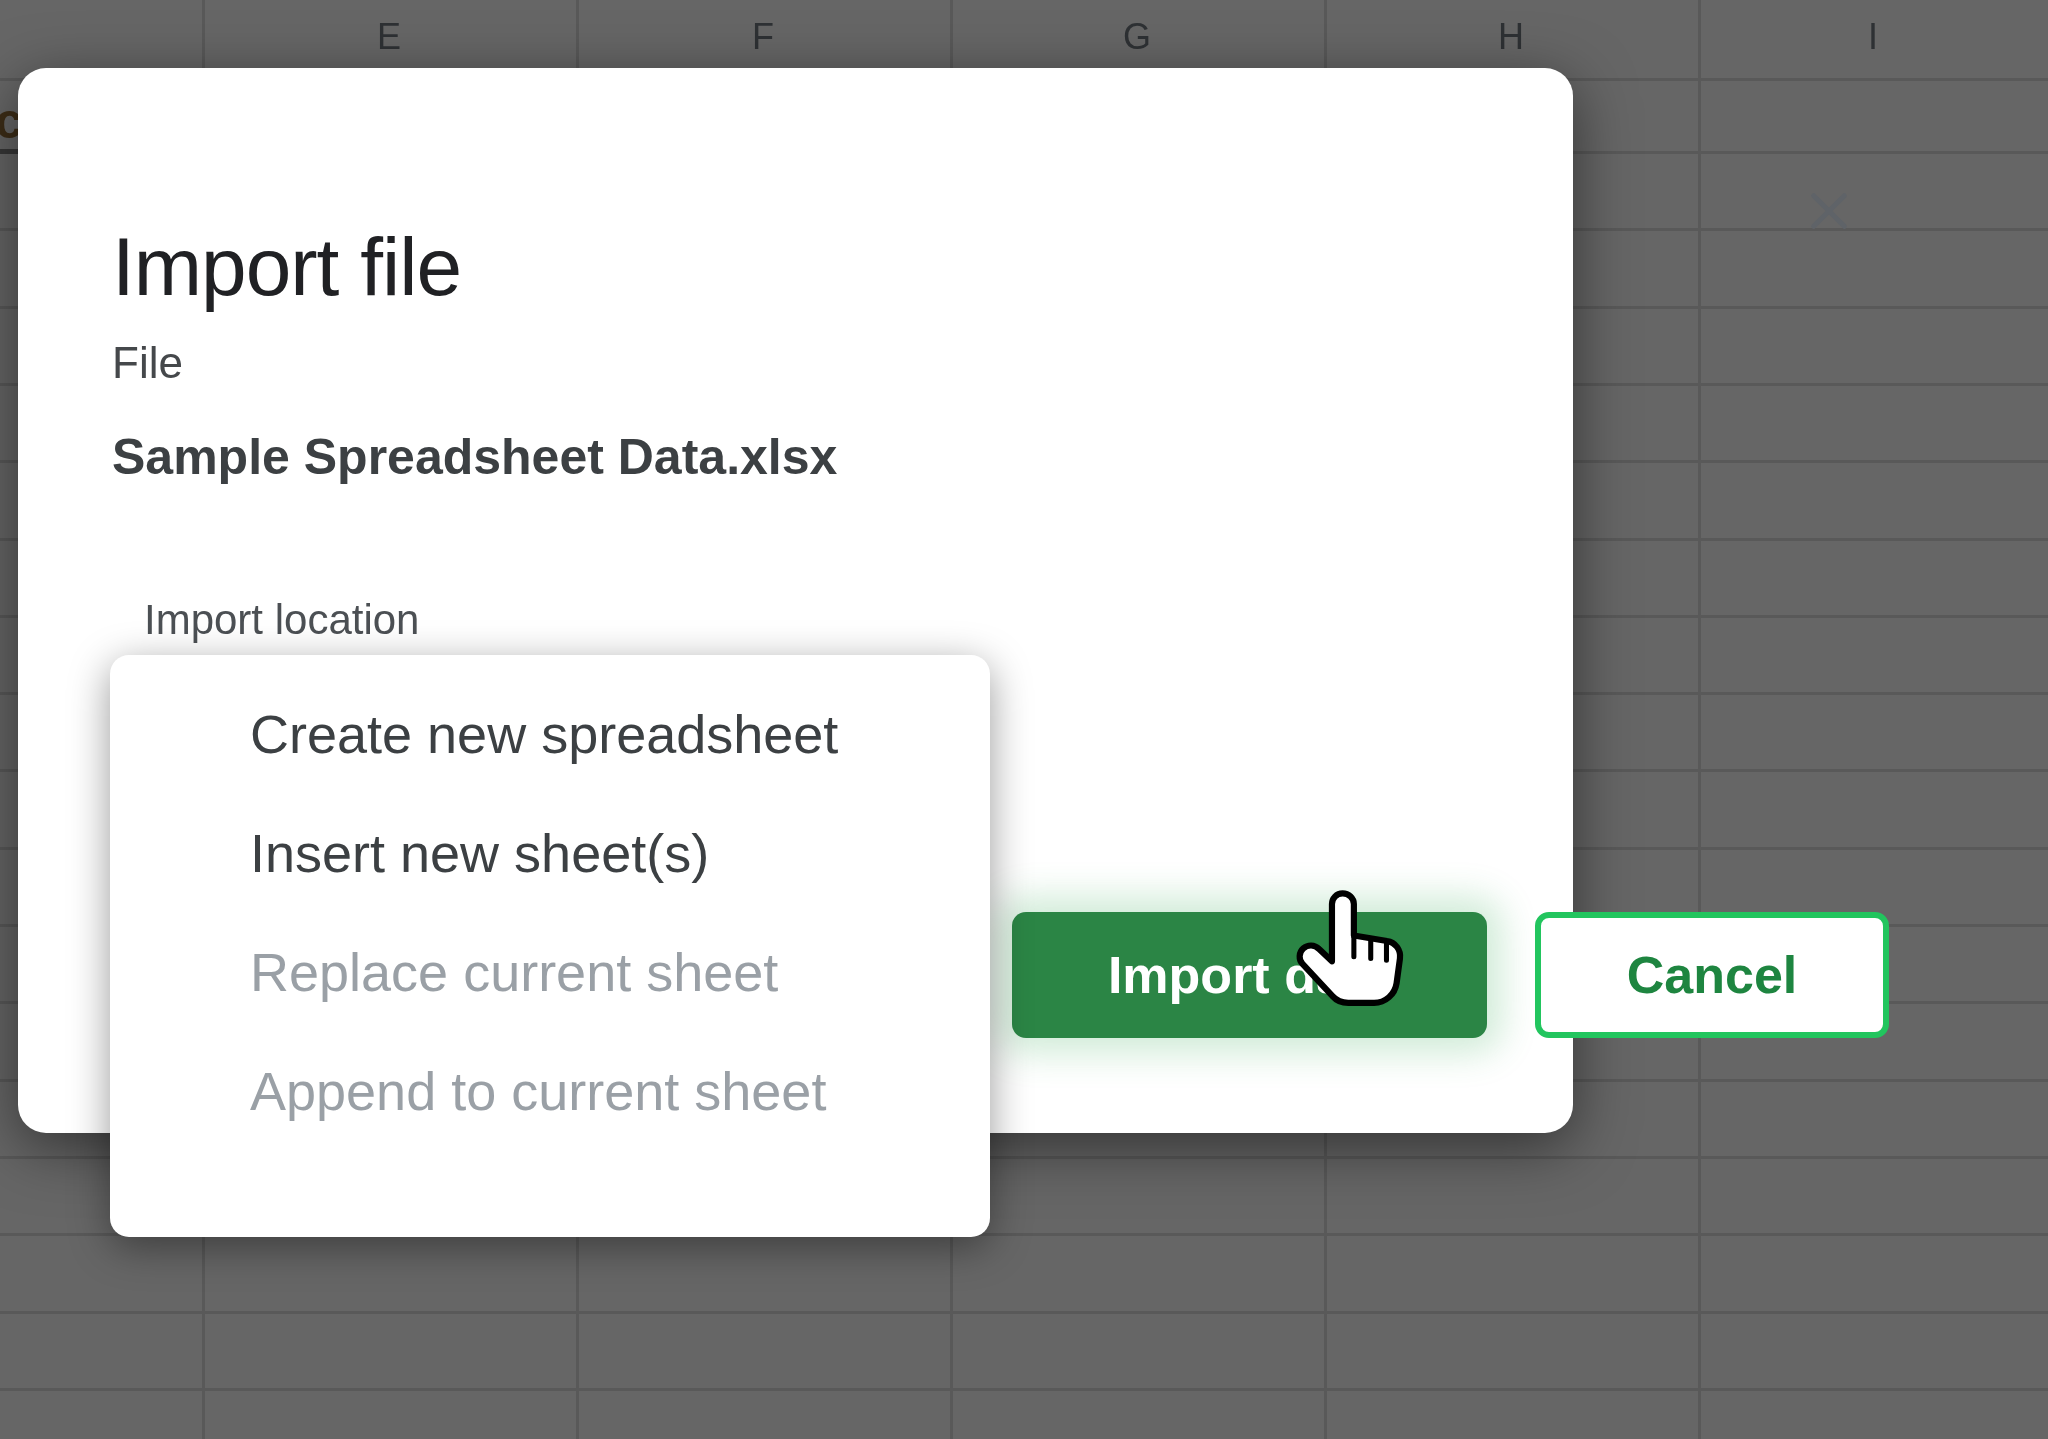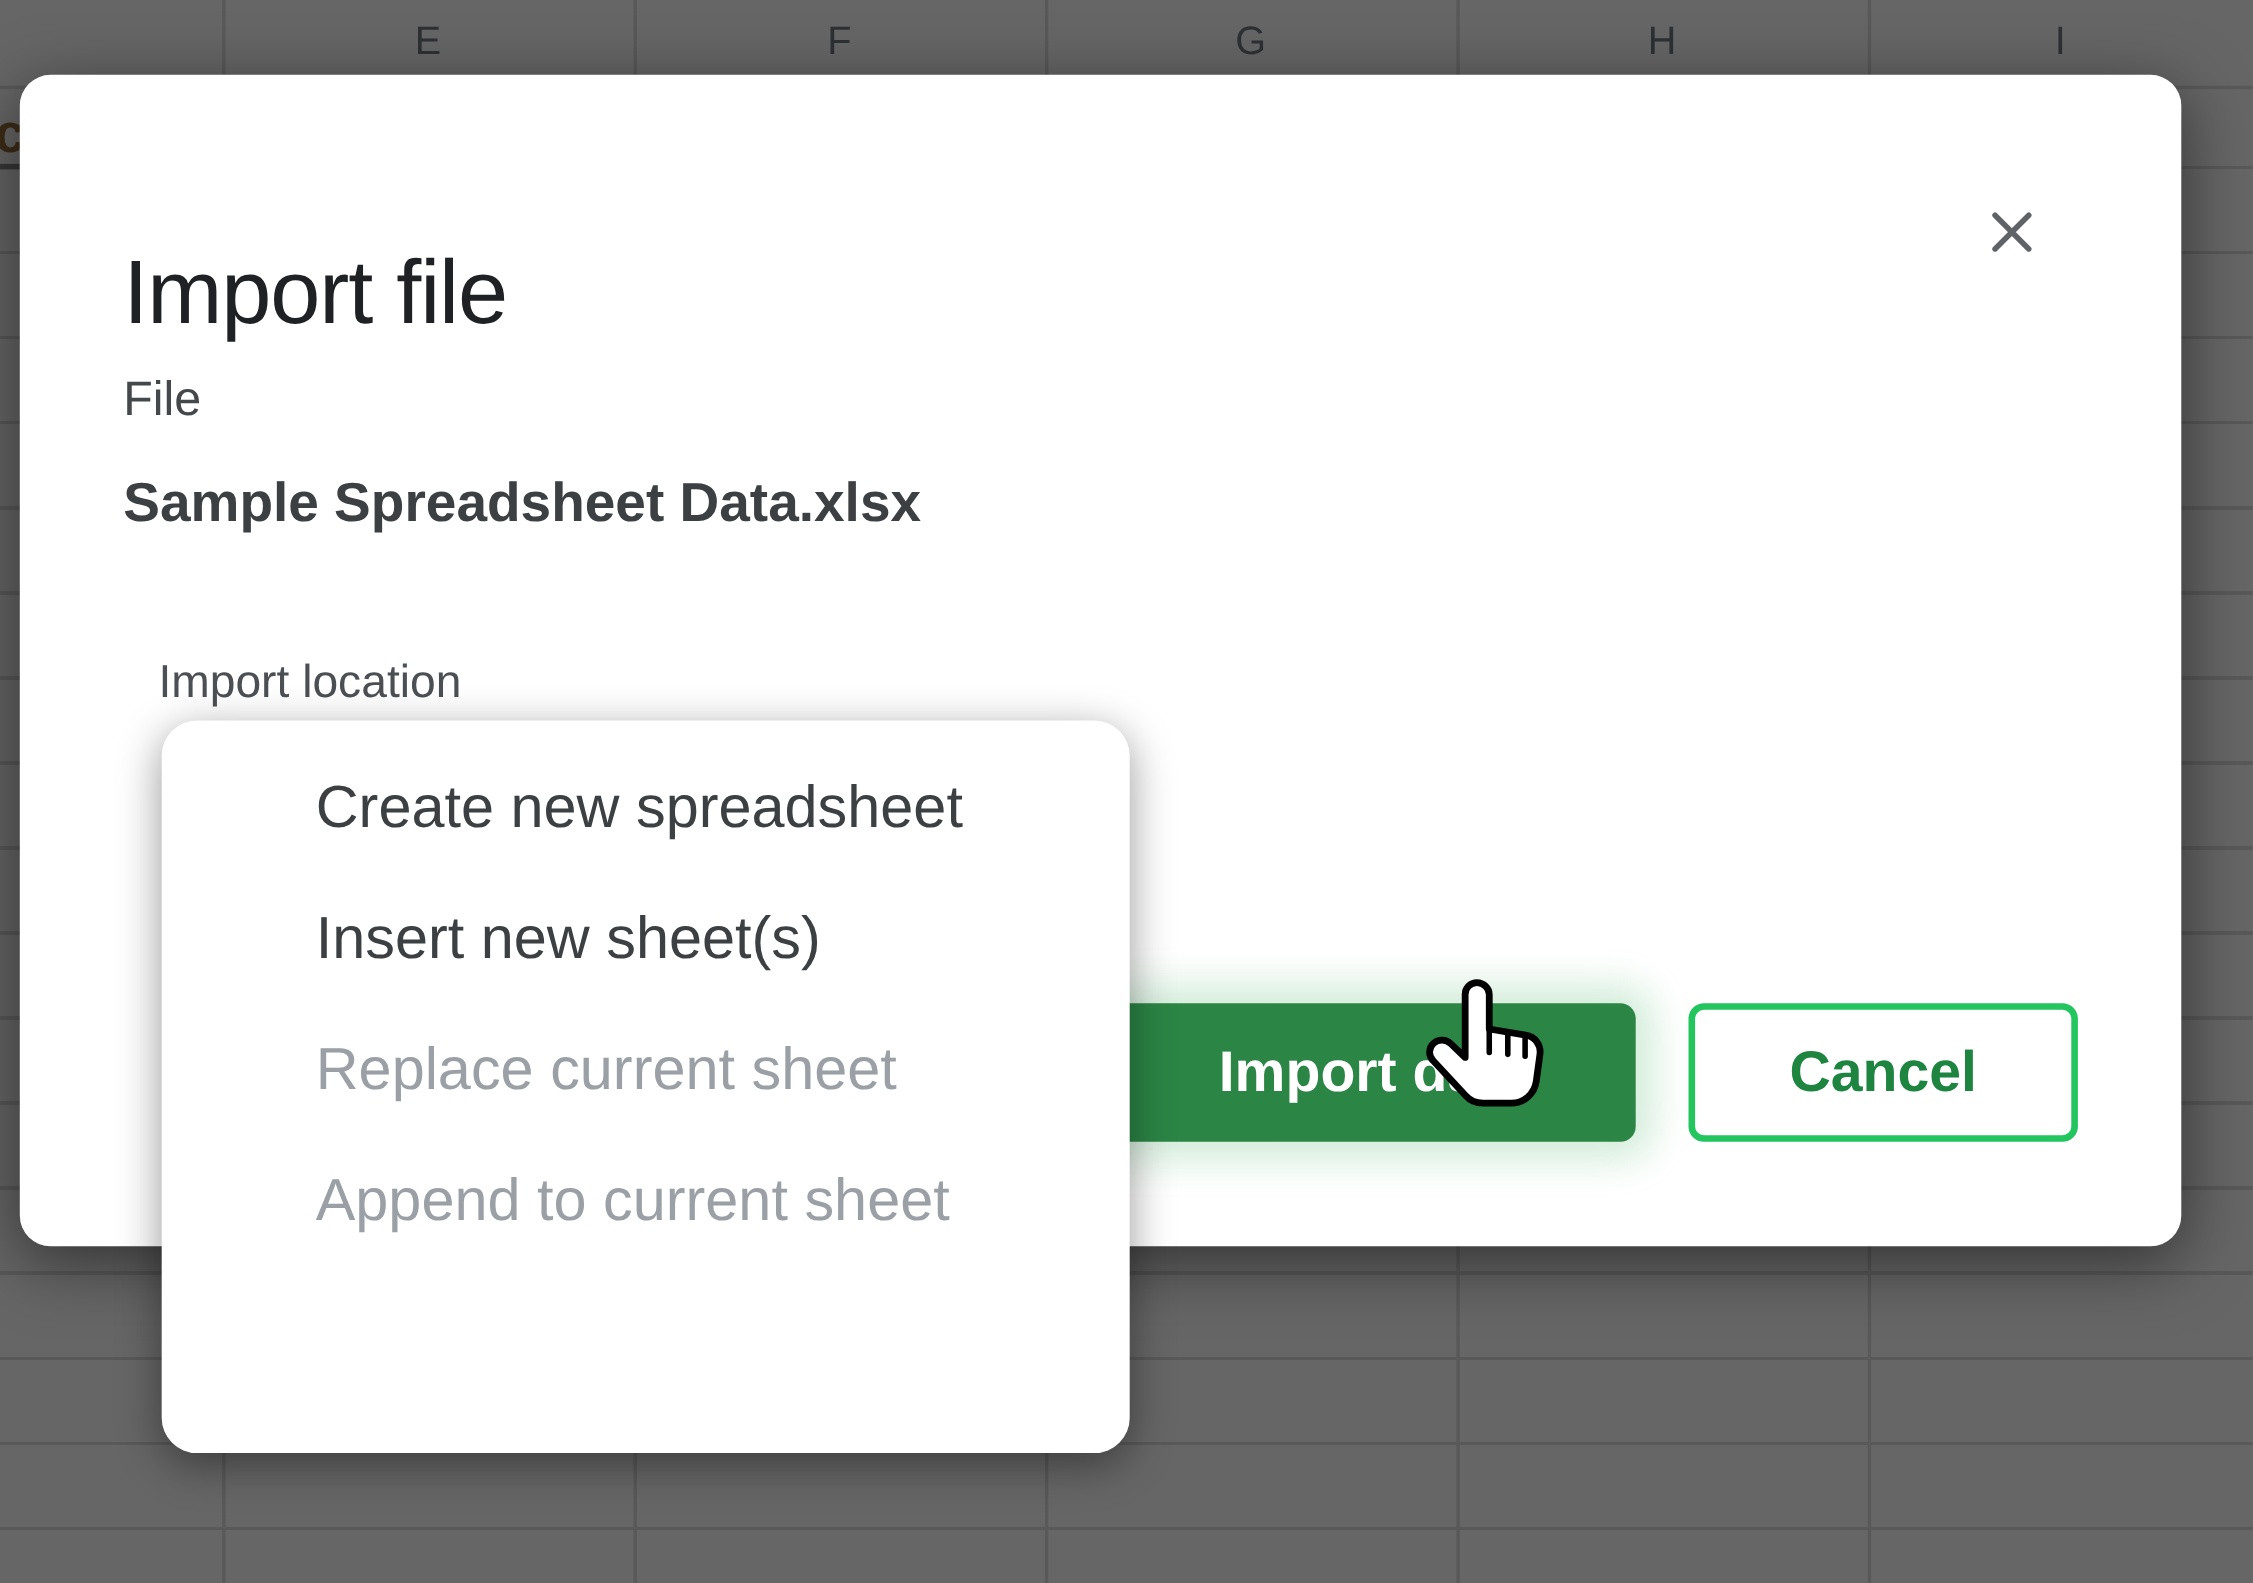--- a/index.html
+++ b/index.html
@@ -12,40 +12,40 @@
   .header-bottom{position:absolute;left:0;right:0;top:78px;height:3px;background:#595959;}
   .rowlines{position:absolute;left:0;right:0;top:151px;bottom:0;
             background:repeating-linear-gradient(to bottom,#595959 0 3px,transparent 3px 77.3px);}
   .col-header{position:absolute;top:16px;transform:translateX(-50%);
               font-size:36px;color:#2e3134;}
   .clipped-cell{position:absolute;left:-5px;top:92px;width:23px;overflow:hidden;
                 font-size:50px;font-weight:bold;color:#3d2d17;white-space:nowrap;}
   .thick-rowline{position:absolute;left:0;top:149px;width:18px;height:5px;background:#383838;}
 
   
-  .dialog{position:absolute;left:18px;top:68px;width:1965px;height:1065px;
+  .dialog{position:absolute;left:18px;top:68px;width:1555px;height:1065px;
           background:#ffffff;border-radius:28px;box-shadow:0 14px 60px rgba(0,0,0,.5);}
   .dlg-title{position:absolute;left:94px;top:152px;font-size:82px;color:#202124;letter-spacing:-1px;}
   .close-btn{position:absolute;left:1772px;top:104px;width:78px;height:78px;cursor:pointer;
              display:flex;align-items:center;justify-content:center;border-radius:50%;}
   .file-label{position:absolute;left:94px;top:270px;font-size:44px;color:#45484b;}
   .file-name{position:absolute;left:94px;top:360px;font-size:50px;font-weight:bold;color:#3c4043;}
   .loc-label{position:absolute;left:94px;top:528px;font-size:42px;color:#4c5054;margin-left:32px;}
 
   .btn{position:absolute;top:844px;height:126px;border-radius:14px;
        display:flex;align-items:center;justify-content:center;
        font-size:52px;font-weight:bold;box-sizing:border-box;cursor:pointer;}
   .btn-import{left:994px;width:475px;color:#ffffff;
               box-shadow:0 0 34px 16px rgba(52,168,83,.22);}
   .btn-cancel{left:1517px;width:354px;background:#ffffff;border:6px solid #22c55e;}
 
   
-  .menu{position:absolute;left:110px;top:655px;width:880px;height:666px;
-        background:#ffffff;border-radius:32px;box-shadow:0 10px 40px rgba(0,0,0,.4);
-        padding-top:20px;box-sizing:border-box;z-index:10;margin-left:37px;}
+  .menu{position:absolute;left:110px;top:655px;width:880px;height:582px;
+        background:#ffffff;border-radius:19px;box-shadow:0 10px 40px rgba(0,0,0,.4);
+        padding-top:20px;box-sizing:border-box;z-index:10;}
   .menu-item{height:119px;line-height:119px;padding-left:140px;font-size:54px;
              color:#3c4043;white-space:nowrap;cursor:pointer;}
   .menu-item.disabled{color:#9aa0a6;cursor:default;}
 
   
   .cursor{position:absolute;left:1296px;top:886px;z-index:20;}
 </style>
 </head>
 <body>
 

